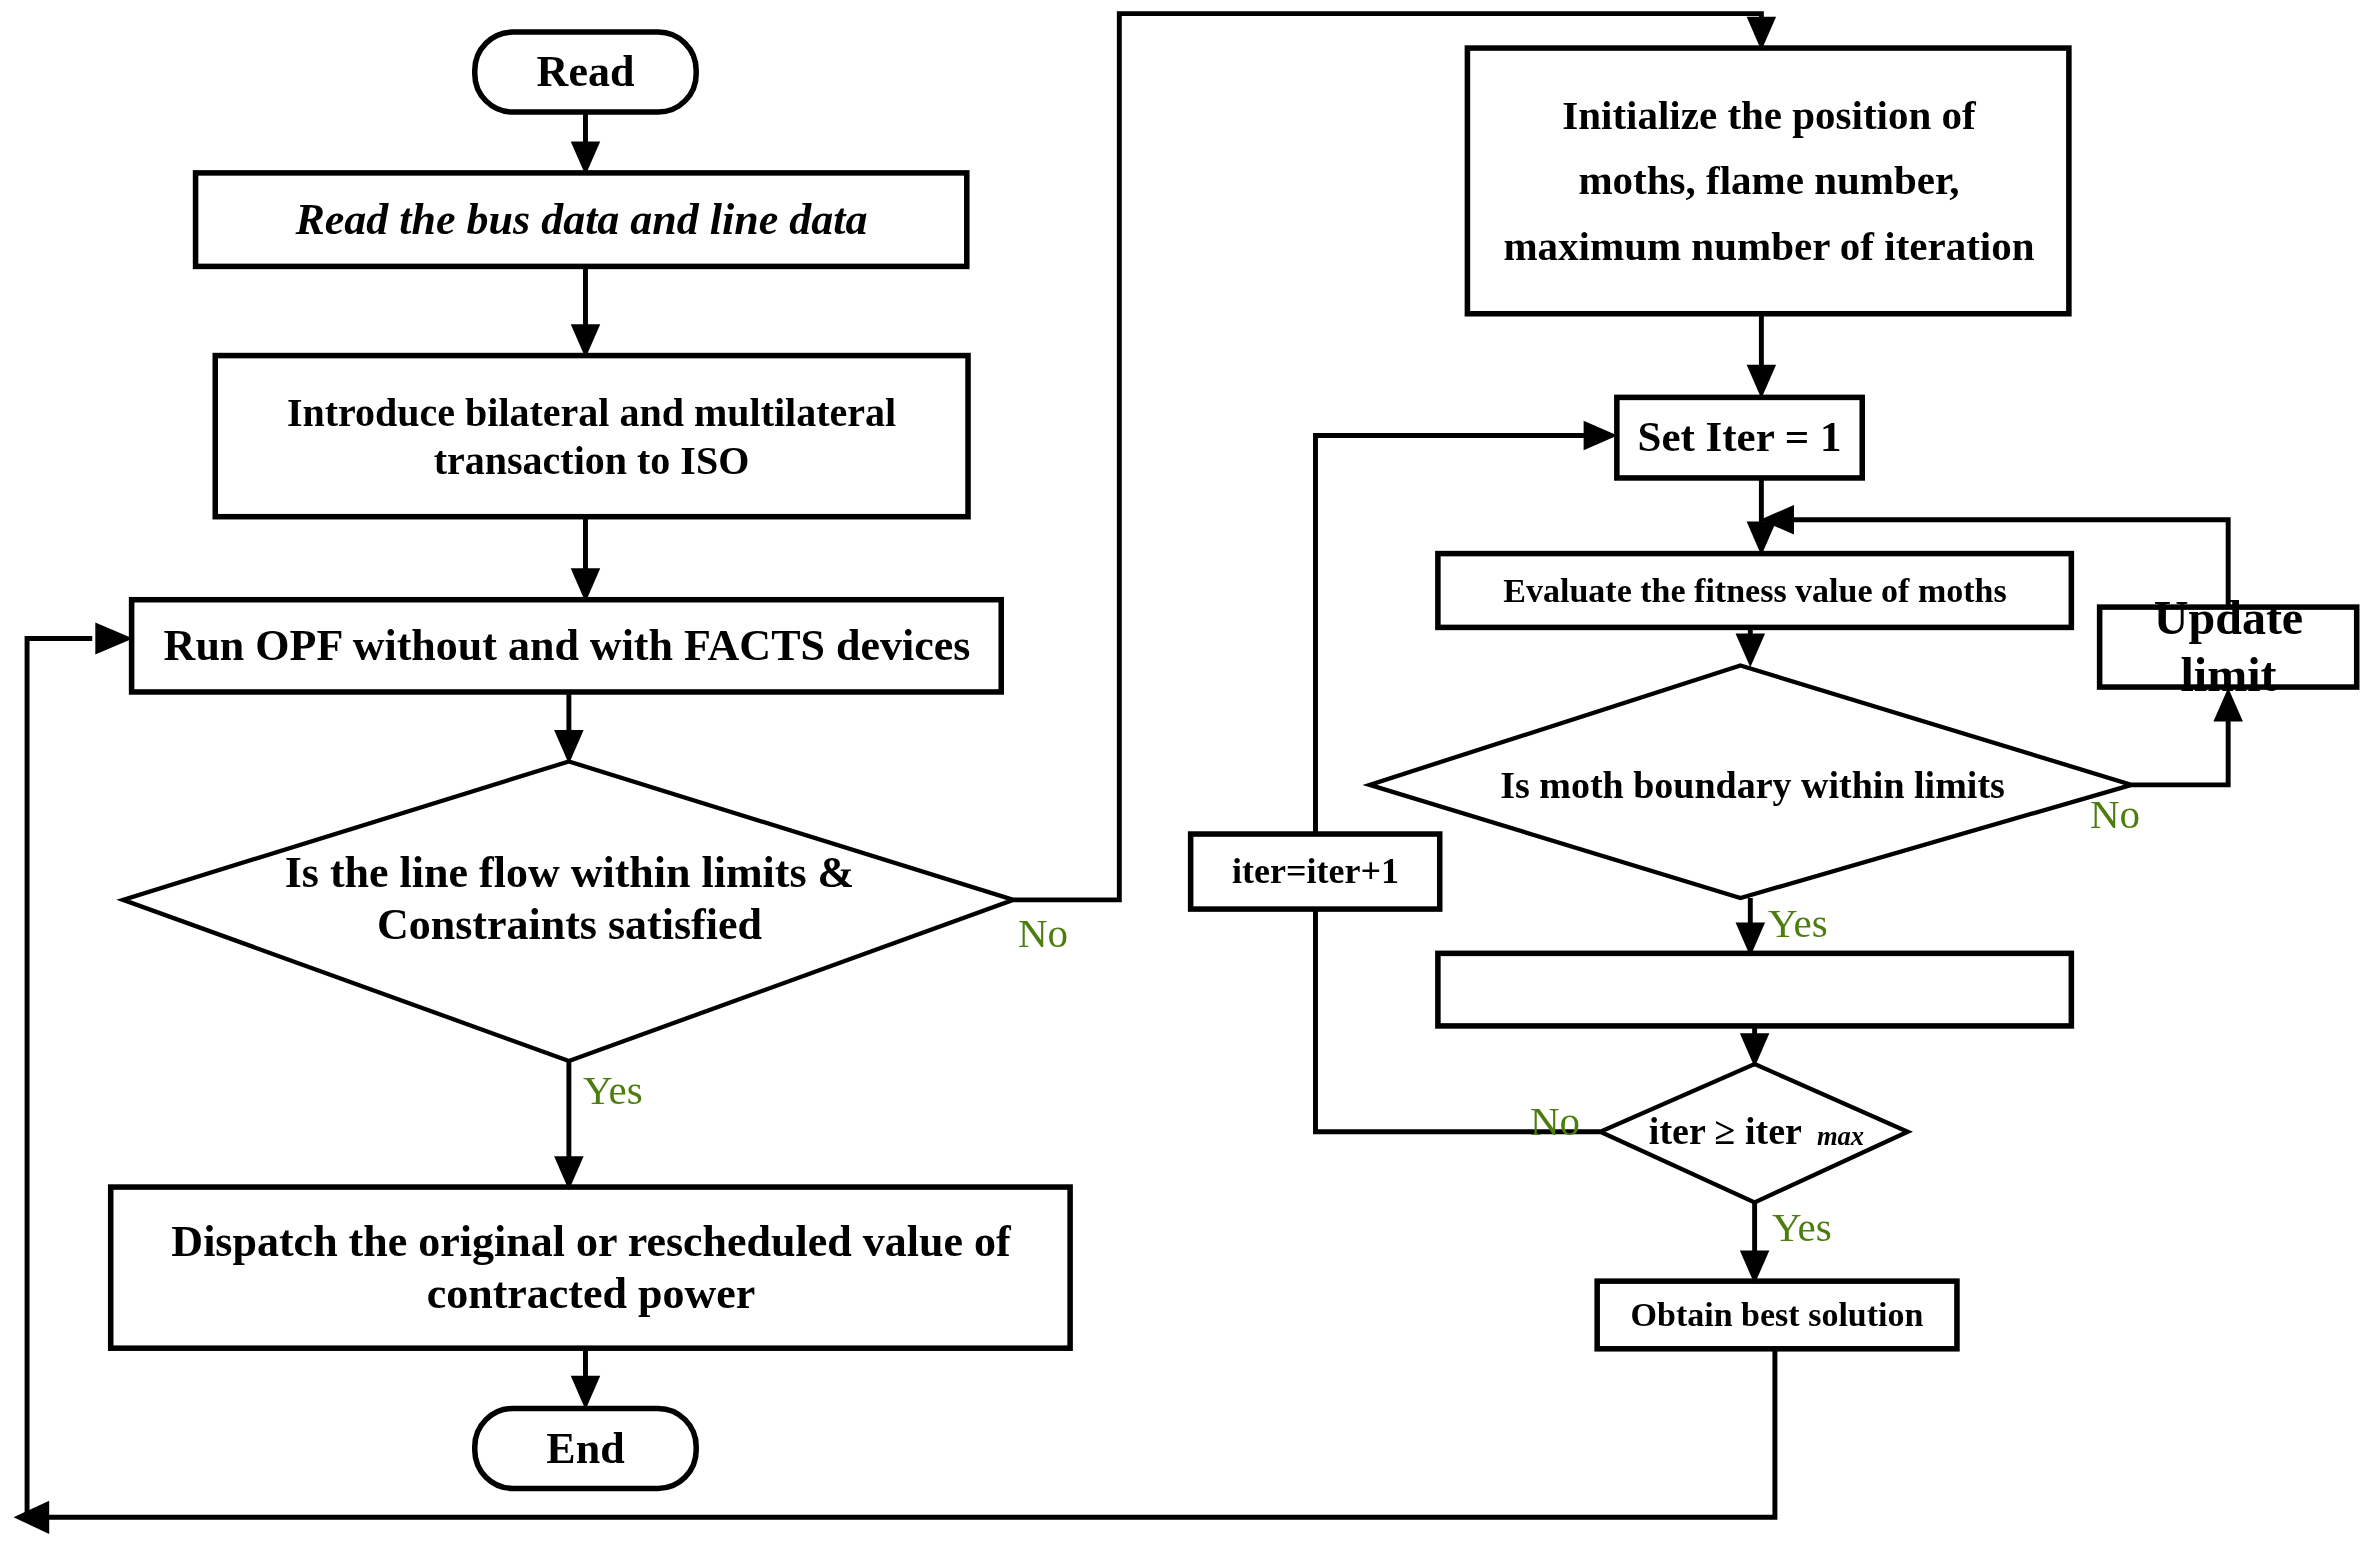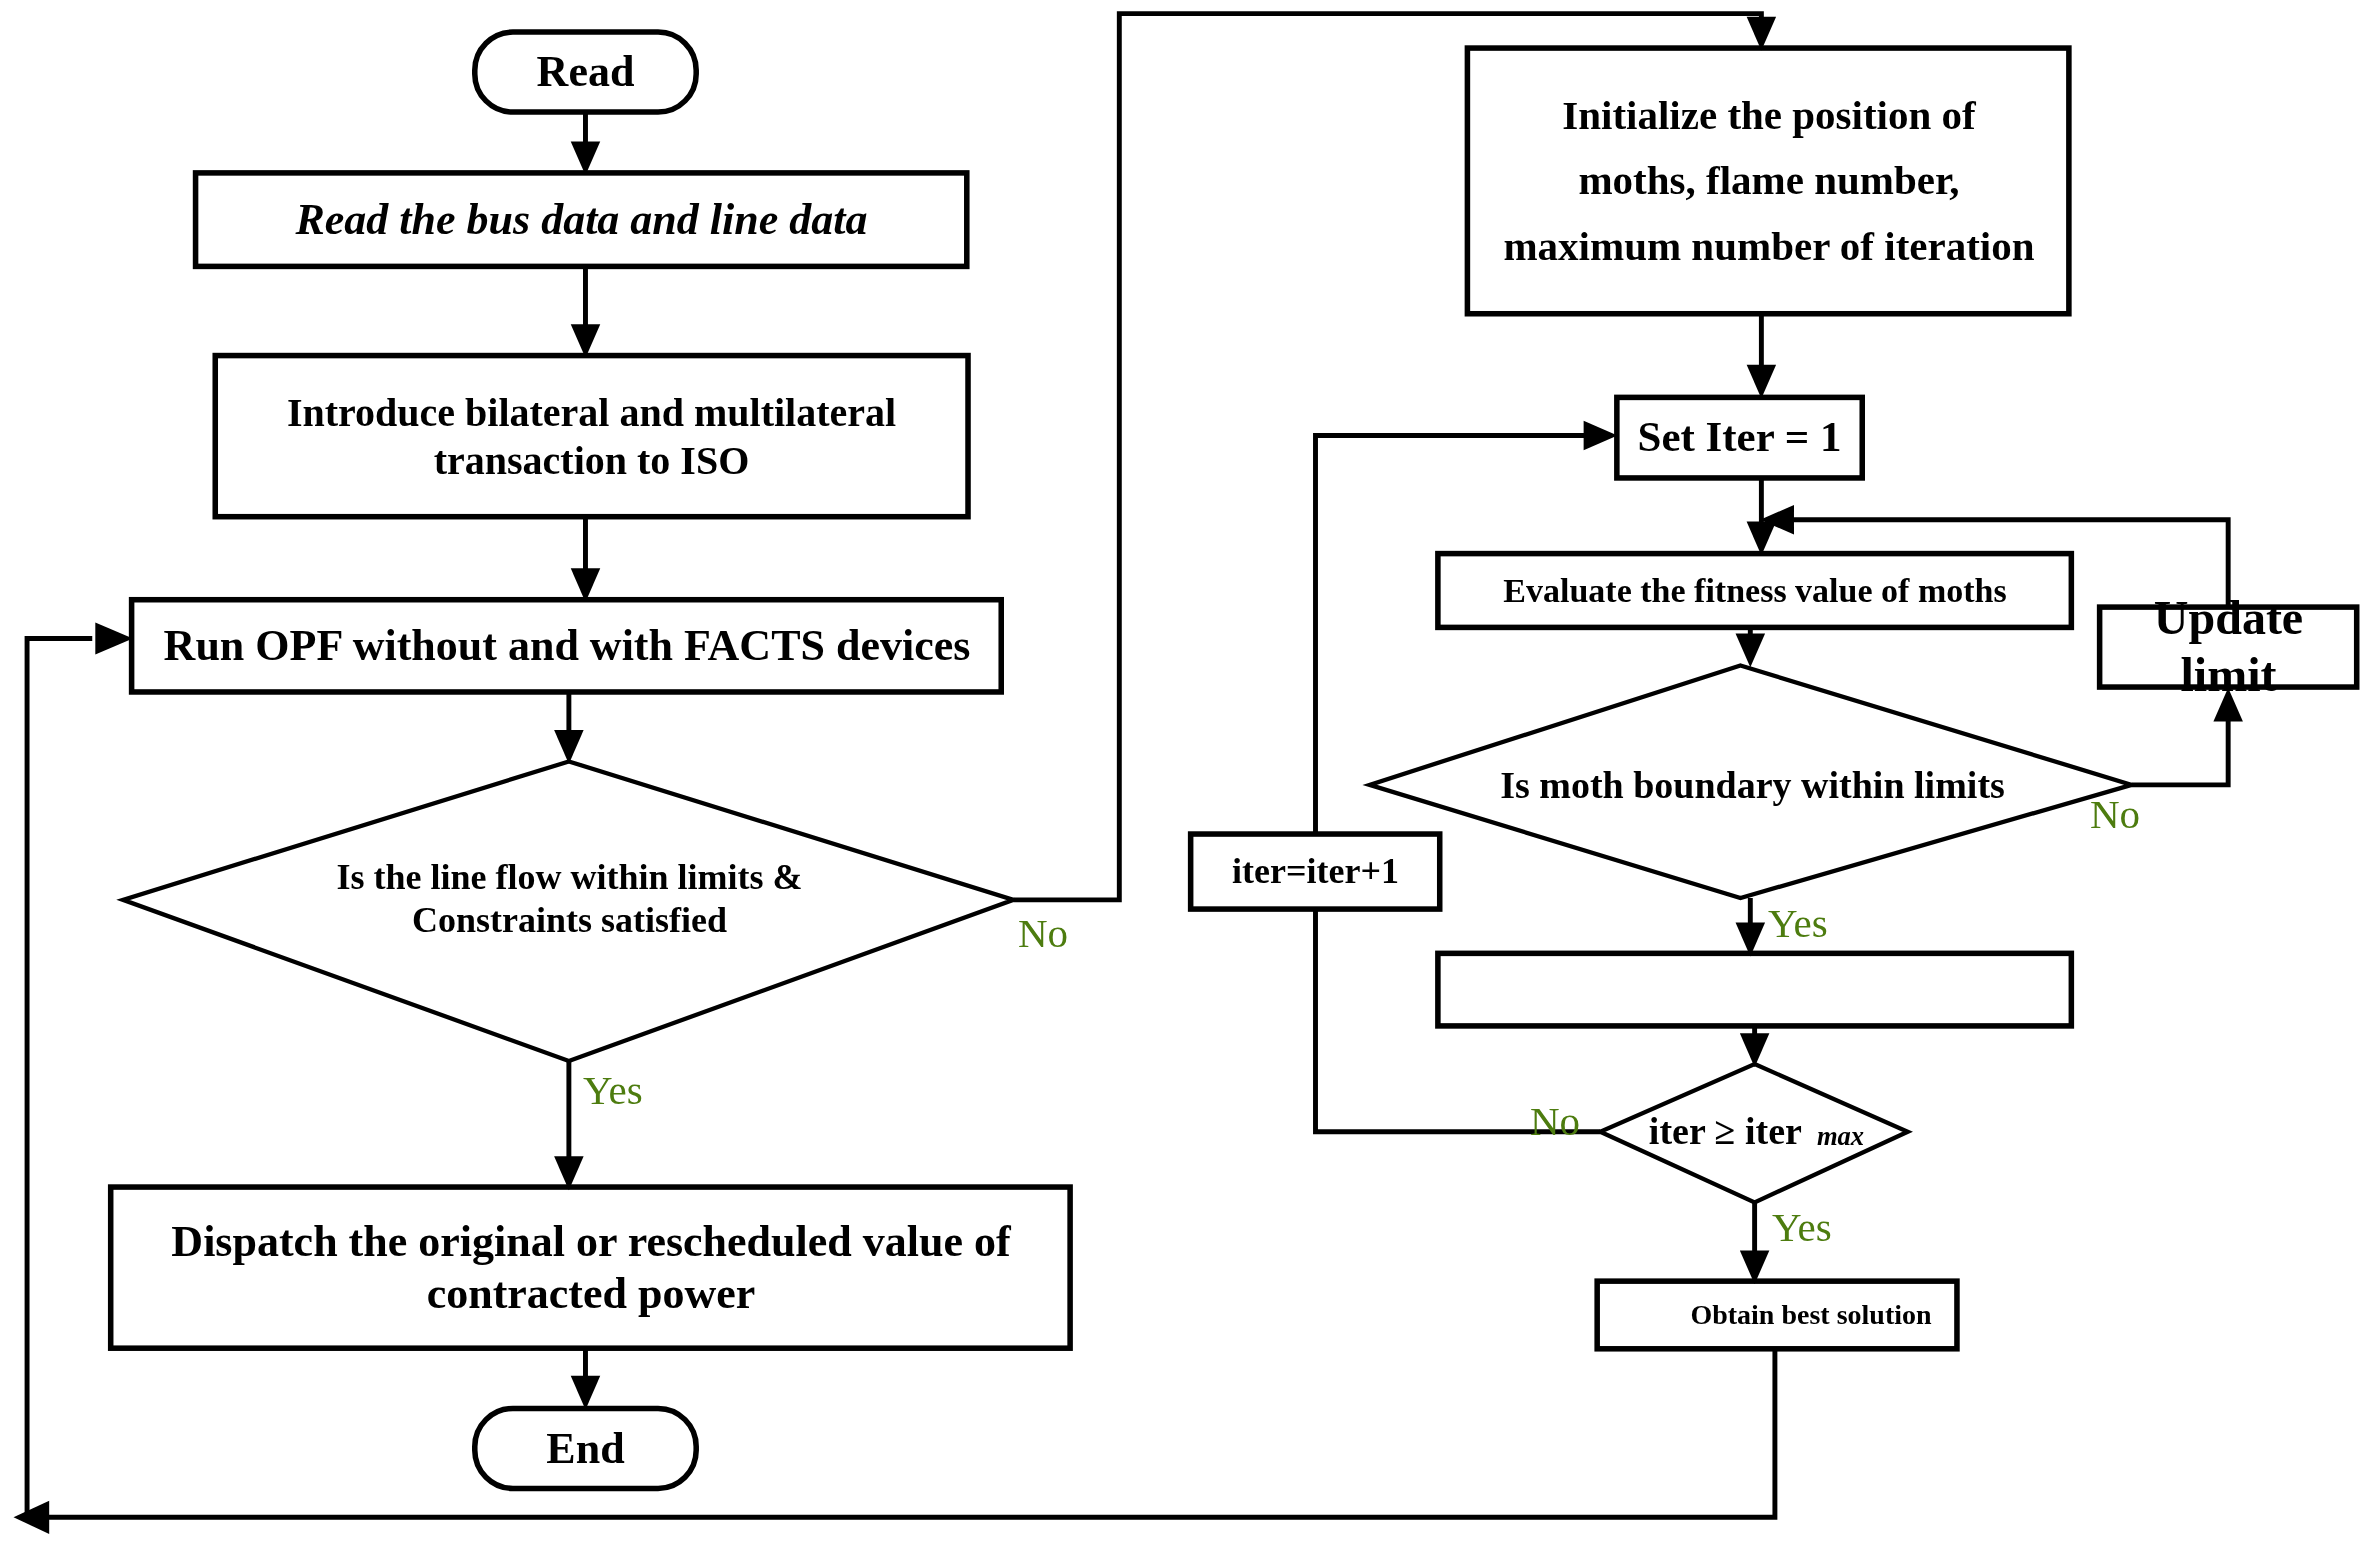--- a/index.html
+++ b/index.html
@@ -178,21 +178,21 @@
 
   <div class="node-text" style="left:475px; top:32px; width:221px; height:80px; font-size:44px;">Read</div>
 
   <div class="node-text" style="left:196px; top:173px; width:771px; height:93px; font-size:44px;font-style:italic;">Read the bus data and line data</div>
 
   <div class="node-text" style="left:215px; top:356px; width:753px; height:161px; font-size:40px;">Introduce bilateral and multilateral
 transaction to ISO</div>
 
   <div class="node-text" style="left:132px; top:600px; width:870px; height:92px; font-size:44px;">Run OPF without and with FACTS devices</div>
 
-  <div class="node-text" style="left:185px; top:806px; width:769px; height:185px; font-size:36px;">Is the line flow within limits &amp;
+  <div class="node-text" style="left:185px; top:806px; width:769px; height:185px; font-size:44px;">Is the line flow within limits &amp;
 Constraints satisfied</div>
 
   <div class="node-text" style="left:111px; top:1187px; width:960px; height:161px; font-size:44px;">Dispatch the original or rescheduled value of
 contracted power</div>
 
   <div class="node-text" style="left:475px; top:1409px; width:221px; height:80px; font-size:44px;">End</div>
 
   <div class="node-text" style="left:1468px; top:48px; width:602px; height:266px; font-size:41px; line-height:1.6;">Initialize the position of
 moths, flame number,
 maximum number of iteration</div>
@@ -205,21 +205,21 @@
 
   <div class="node-text" style="left:2100px; top:607px; width:257px; height:80px; font-size:48px;">Update limit</div>
 
 
   <div class="node-text" style="left:1191px; top:834px; width:249px; height:75px; font-size:36px;">iter=iter+1</div>
 
   <div class="node-text" style="left:1612px; top:1104px; width:289px; height:55px; font-size:38px;">
     <span>iter ≥ iter</span><span class="sub">max</span>
   </div>
 
-  <div class="node-text" style="left:1631px; top:1281px; width:360px; height:68px; font-size:28px;">Obtain best solution</div>
+  <div class="node-text" style="left:1597px; top:1281px; width:360px; height:68px; font-size:34px;">Obtain best solution</div>
 
   <div class="edge-label" style="left:1018px; top:913px;">No</div>
 
   <div class="edge-label" style="left:583px; top:1070px;">Yes</div>
 
   <div class="edge-label" style="left:2090px; top:794px;">No</div>
 
   <div class="edge-label" style="left:1768px; top:903px;">Yes</div>
 
   <div class="edge-label" style="left:1530px; top:1101px;">No</div>

